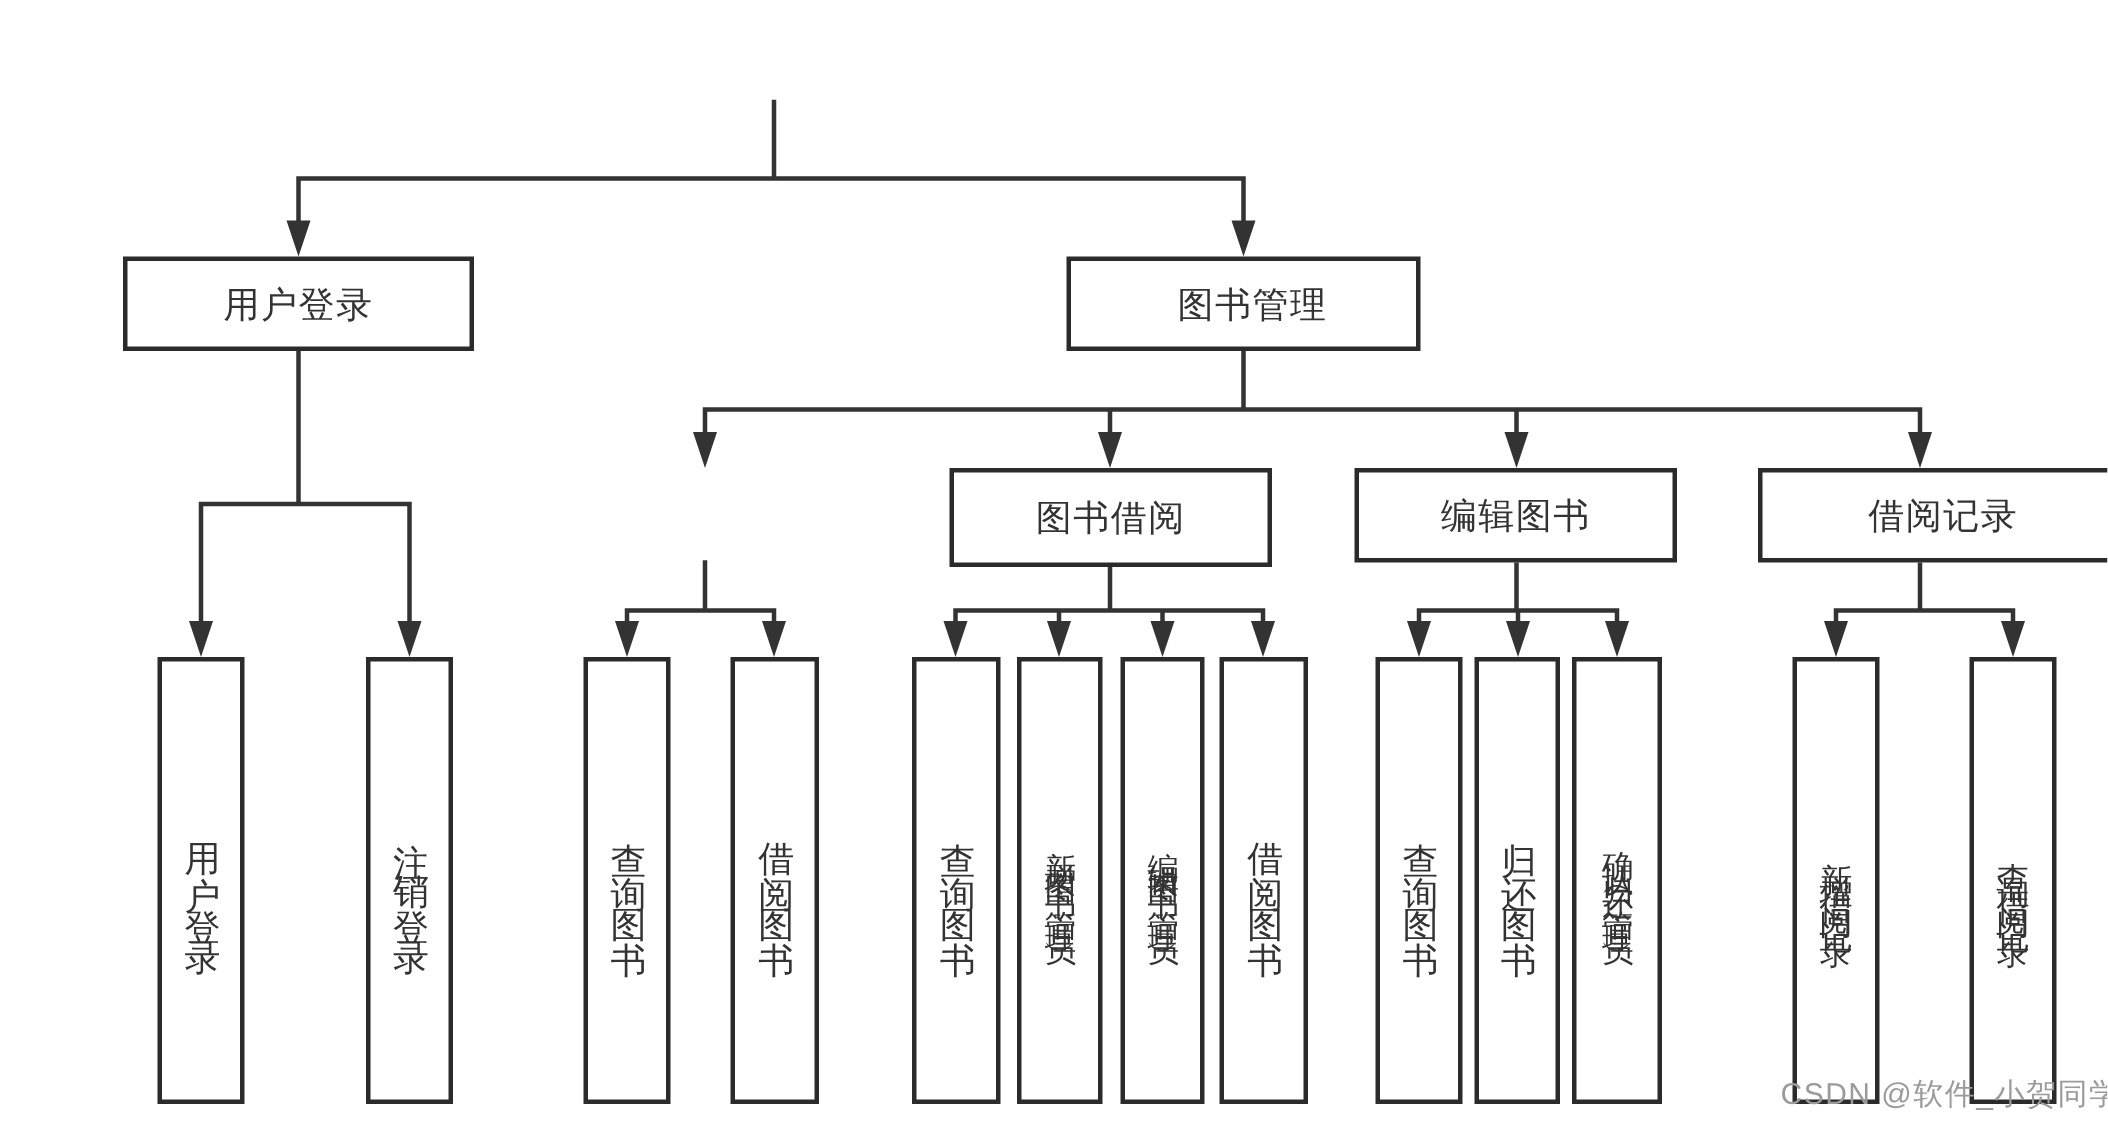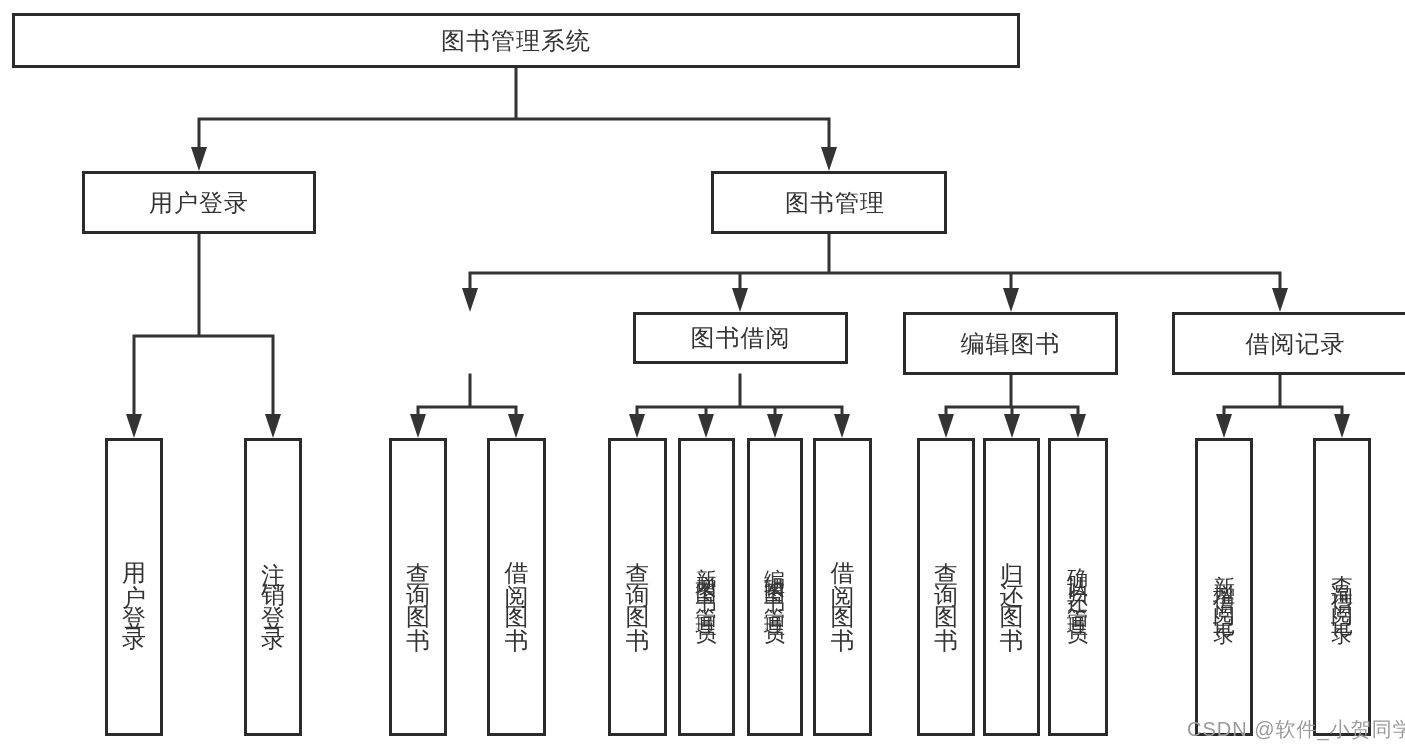--- a/index.html
+++ b/index.html
@@ -88,26 +88,25 @@
     <polygon points="698,414 714,414 706,438"></polygon>
     <polygon points="767,414 783,414 775,438"></polygon>
     <polygon points="834,414 850,414 842,438"></polygon>
     <polygon points="938,414 954,414 946,438"></polygon>
     <polygon points="1004,414 1020,414 1012,438"></polygon>
     <polygon points="1070,414 1086,414 1078,438"></polygon>
     <polygon points="1216,414 1232,414 1224,438"></polygon>
     <polygon points="1334,414 1350,414 1342,438"></polygon>
   </svg>
 
-  <div class="box h-box" style="left:12px; top:13px; width:1008px; height:55px;">图书管理系统</div>
 
   <div class="box h-box" style="left:82px; top:171px; width:234px; height:63px;">用户登录</div>
   <div class="box h-box" style="left:711px; top:171px; width:236px; height:63px;padding-left:12px;">图书管理</div>
 
-  <div class="box h-box" style="left:633px; top:312px; width:215px; height:52px;">图书借阅</div>
+  <div class="box h-box" style="left:633px; top:312px; width:215px; height:66px;">图书借阅</div>
   <div class="box h-box" style="left:903px; top:312px; width:215px; height:63px;">编辑图书</div>
   <div class="box h-box" style="left:1172px; top:312px; width:247px; height:63px;">借阅记录</div>
 
   <div class="box leaf v4" style="left:105px; top:438px; width:58px; height:298px;">用户登录</div>
   <div class="box leaf v4" style="left:244px; top:438px; width:58px; height:298px;">注销登录</div>
 
   <div class="box leaf v4" style="left:389px; top:438px; width:58px; height:298px;">查询图书</div>
   <div class="box leaf v4" style="left:487px; top:438px; width:59px; height:298px;">借阅图书</div>
 
   <div class="box leaf v4" style="left:608px; top:438px; width:59px; height:298px;">查询图书</div>

